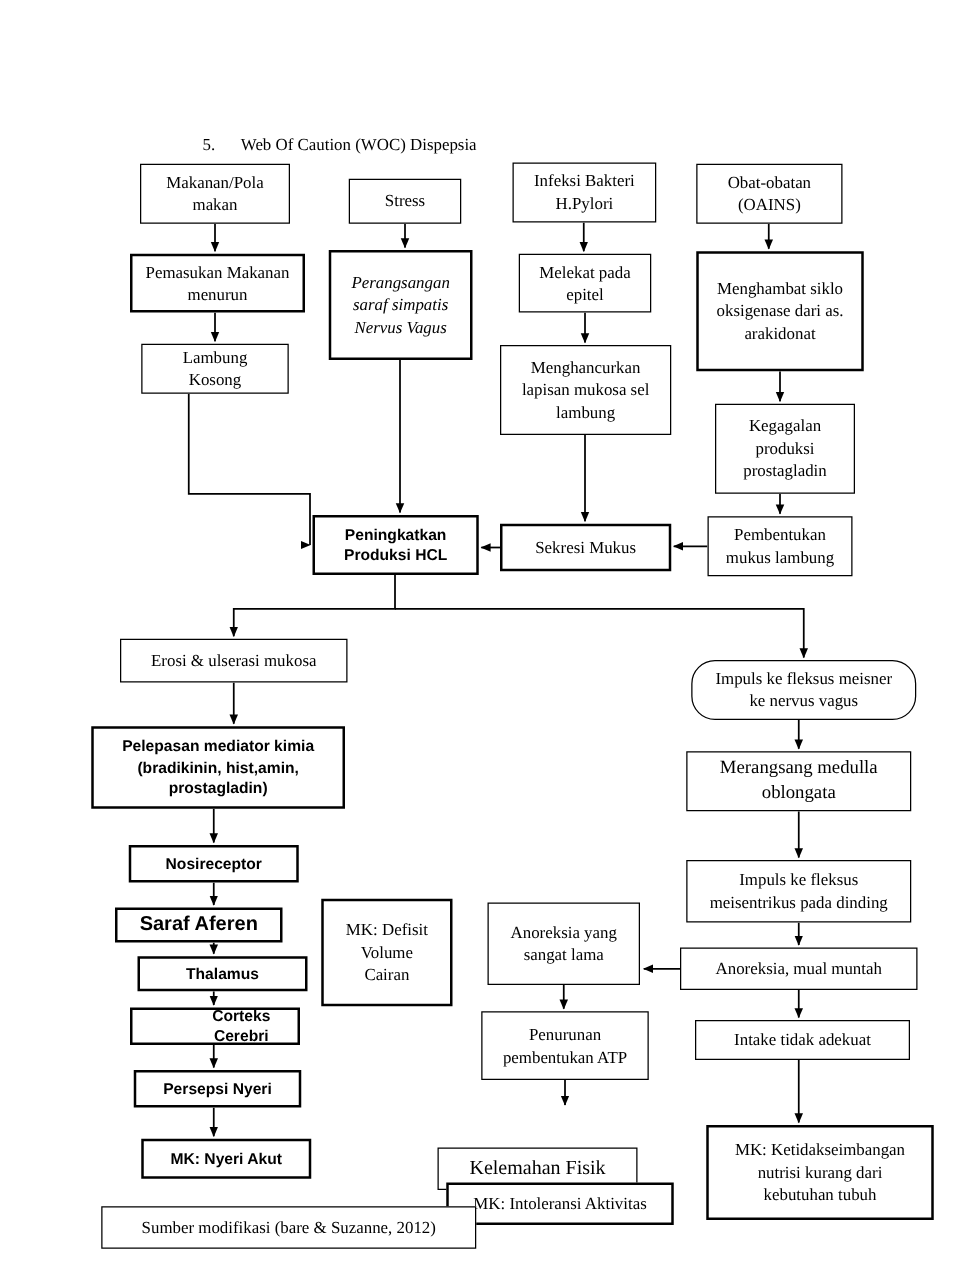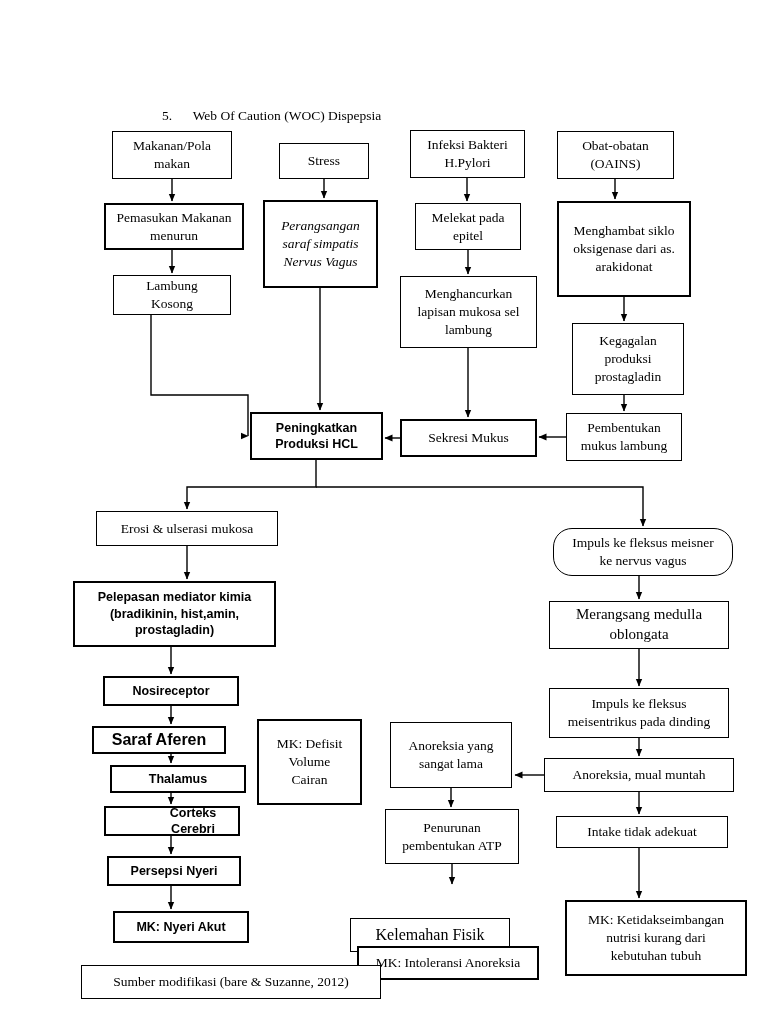--- a/index.html
+++ b/index.html
@@ -210,18 +210,18 @@
     <div class="node serif" style="left: 350px; top: 886px; width: 160px; height: 34px; font-size: 16px; margin-top: 32px;">
       <span>Kelemahan Fisik</span>
     </div>
     <div class="node thick serif" style="left: 553px; top: 900px; width: 182px; height: 76px; font-size: 13.5px; margin-left: 12px;">
       <span>MK: Ketidakseimbangan<br>nutrisi kurang dari<br>kebutuhan tubuh</span>
     </div>
     <div class="node thick sans bold" style="left: 113px; top: 911px; width: 136px; height: 32px; font-size: 12.5px;">
       <span>MK: Nyeri Akut</span>
     </div>
     <div class="node thick serif" style="left: 357px; top: 946px; width: 182px; height: 34px; font-size: 13.5px;">
-      <span>MK: Intoleransi Anoreksia</span>
+      <span>MK: Intoleransi Aktivitas</span>
     </div>
     <div class="node serif" style="left: 36px; top: 965px; width: 300px; height: 34px; font-size: 13.5px; margin-left: 45px;">
       <span>Sumber  modifikasi (bare &amp; Suzanne, 2012)</span>
     </div>
   </div>
 
 </body></html>

